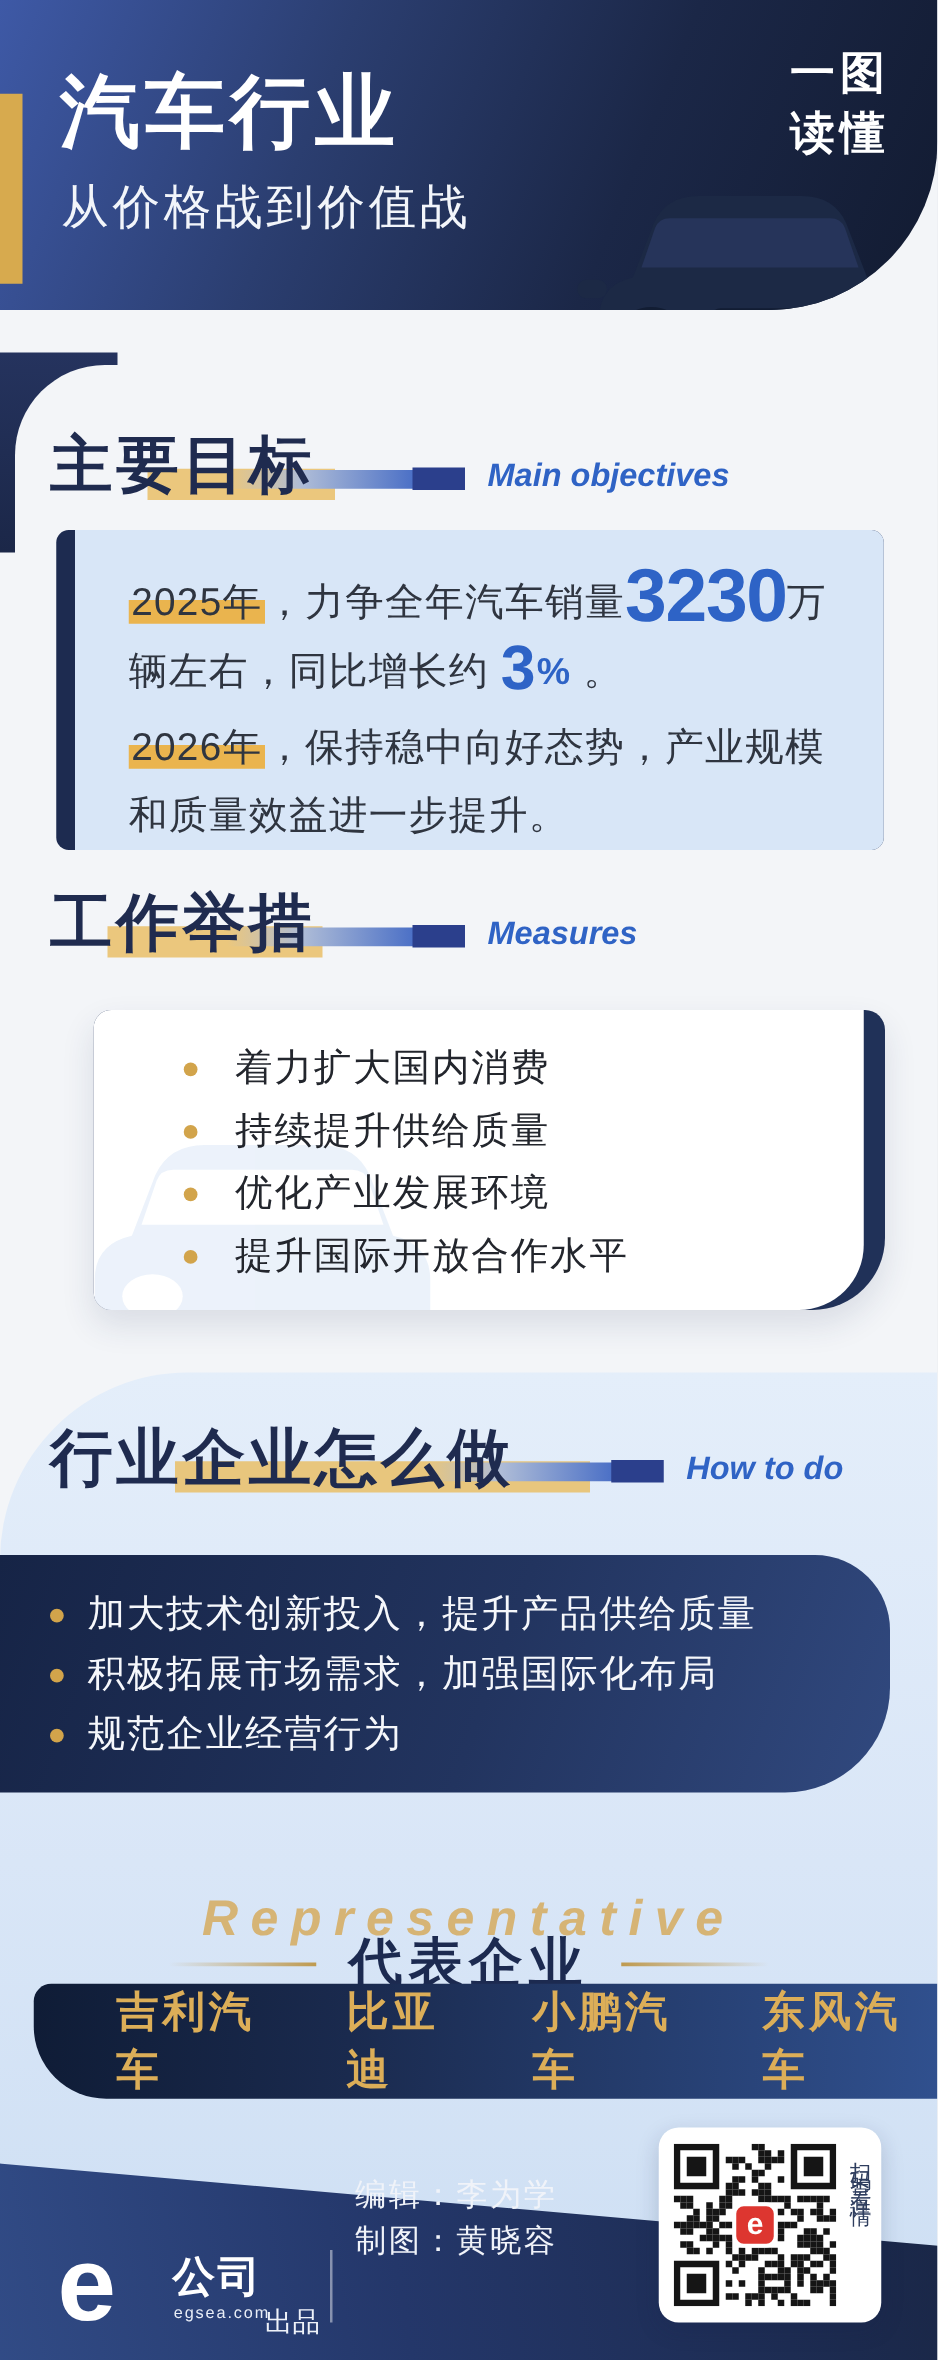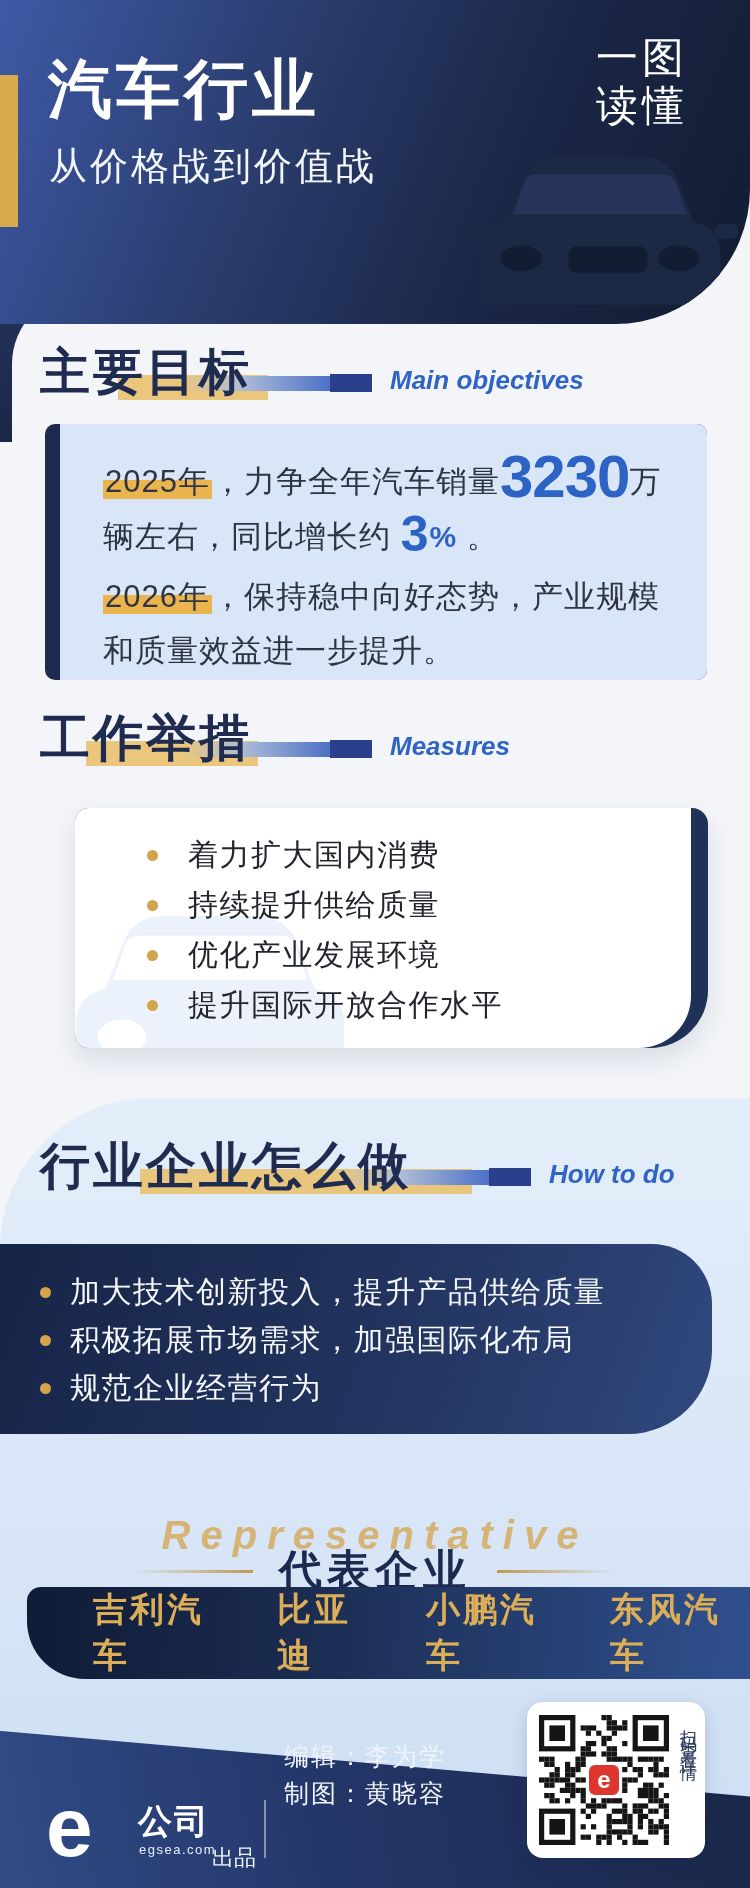--- a/index.html
+++ b/index.html
@@ -7,30 +7,30 @@
   .poster{
     position:relative;width:750px;height:1888px;overflow:hidden;
     background:#f3f5f8;margin:0 auto;
     font-family:"Liberation Sans","DejaVu Sans",sans-serif;
   }
   
   .dark-patch{position:absolute;left:0;top:282px;width:94px;height:160px;z-index:0;
     background:linear-gradient(180deg,#25335e 0%,#1b2748 100%);}
   .sheet{position:absolute;left:12px;top:292px;right:0;bottom:0;background:#f3f5f8;
     border-top-left-radius:72px;z-index:1;}
-  .header{position:absolute;left:0;top:0;width:750px;height:324px;z-index:4;overflow:hidden;
+  .header{position:absolute;left:0;top:0;width:750px;height:248px;z-index:4;overflow:hidden;
     background:linear-gradient(112deg,#3e59a6 0%,#2b3e70 34%,#1b2747 66%,#121b31 100%);
     border-bottom-right-radius:135px;}
   .gold-bar{position:absolute;left:0;top:75px;width:18px;height:152px;background:#d7aa4e;}
   .main-title{position:absolute;left:48px;top:52px;font-size:64px;line-height:74px;
     font-weight:900;color:#ffffff;letter-spacing:4px;}
   .sub-title{position:absolute;left:49px;top:143px;font-size:38px;line-height:46px;
     font-weight:400;color:#f2f5fa;letter-spacing:3px;}
-  .badge{position:absolute;left:596px;top:34px;width:100px;font-size:42px;line-height:48px;
-    font-weight:400;color:#ffffff;letter-spacing:4px;}
+  .badge{position:absolute;left:632px;top:34px;width:100px;font-size:36px;line-height:48px;
+    font-weight:700;color:#ffffff;letter-spacing:4px;}
   .car{position:absolute;left:452px;top:126px;width:296px;height:180px;}
   
   .sec-head{position:absolute;display:flex;align-items:flex-end;z-index:4;}
   .sec-head h2{position:relative;z-index:2;margin:0;font-size:50px;line-height:56px;
     font-weight:800;color:#1f2b4f;letter-spacing:3px;}
   .gold-strip{position:absolute;z-index:1;bottom:0;height:25px;background:#e9bd61;opacity:.82;}
   .tail-grad{width:150px;height:15px;margin:0 0 9px -70px;z-index:1;
     background:linear-gradient(90deg,rgba(178,190,212,0) 0%,#aebcd7 40%,#4a6fc6 100%);}
   .tail-dash{width:42px;height:18px;margin:0 0 8px -2px;background:#2b3f8c;z-index:1;}
   .caption{font-size:26px;font-style:italic;font-weight:700;color:#2f63c5;margin:0 0 4px 18px;white-space:nowrap;}

